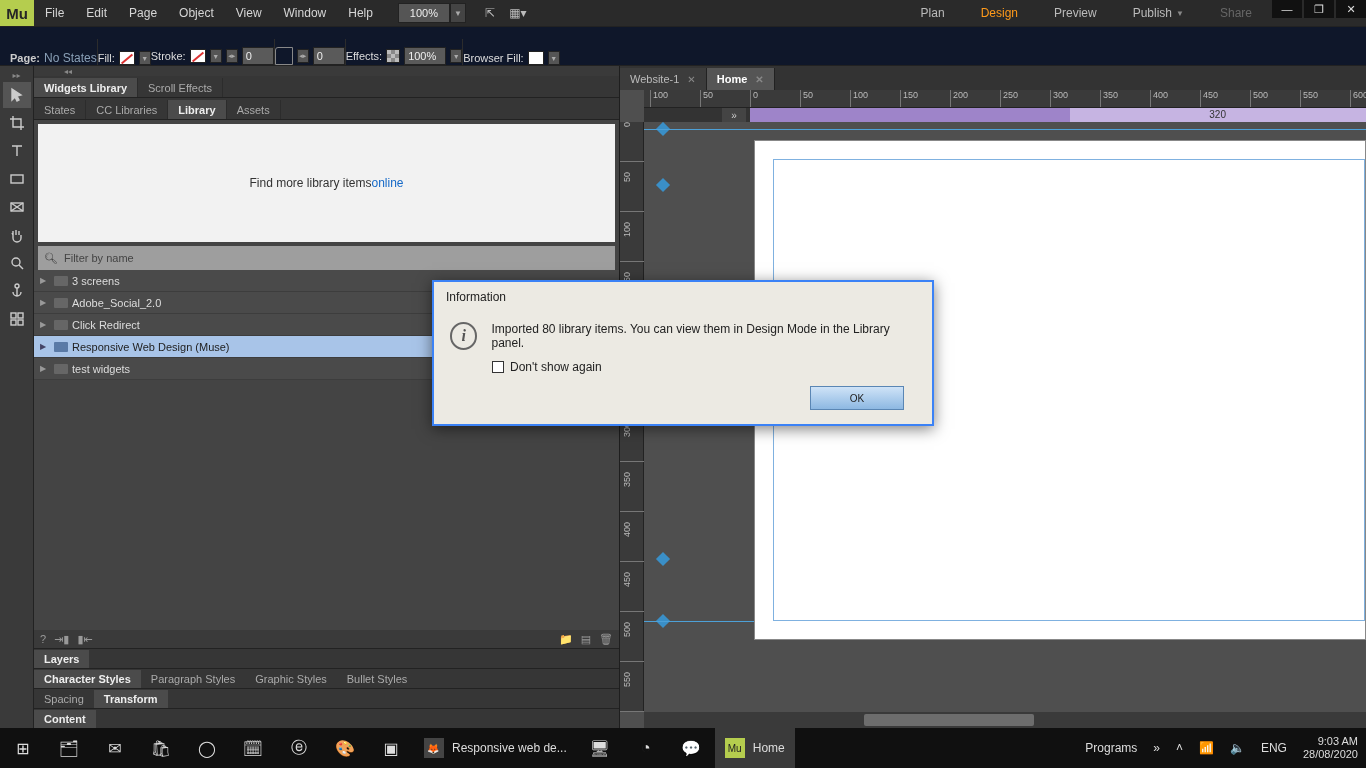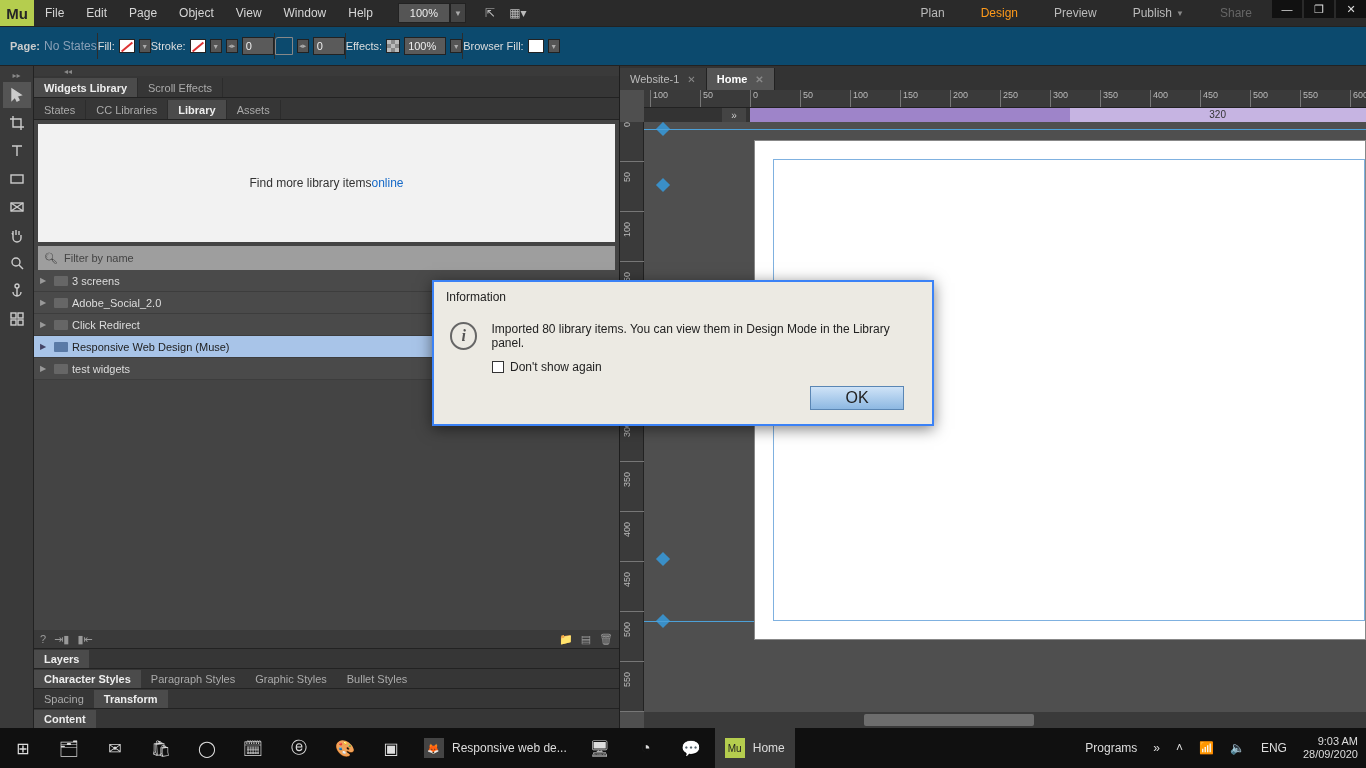--- a/index.html
+++ b/index.html
@@ -17,21 +17,21 @@
 .menubar-icons span { width: 20px; height: 18px; display: flex; align-items: center; justify-content: center; color: #bbb; font-size: 12px; }
 .menubar-right { margin-left: auto; display: flex; align-items: stretch; }
 .mode-tab { padding: 0 18px; display: flex; align-items: center; color: #bbb; }
 .mode-tab.active { color: #ff9a1a; }
 .mode-tab.disabled { color: #666; }
 .pub-dd { font-size: 8px; margin-left: 4px; color: #888; }
 .win-controls { display: flex; align-items: flex-start; }
 .win-btn { width: 30px; height: 18px; background: #111; color: #ddd; display: flex; align-items: center; justify-content: center; margin-left: 2px; font-size: 11px; }
 
 
-.controlbar { height: 40px; background: #0c4a6e; border-top: 1px solid #222; border-bottom: 1px solid #222; display: flex; align-items: center; padding: 0 10px; }
+.controlbar { height: 40px; background: #0f172a; border-top: 1px solid #222; border-bottom: 1px solid #222; display: flex; align-items: flex-end; padding: 0 10px; }
 .ctrl-grp { display: flex; align-items: center; gap: 4px; }
 .ctrl-lbl { font-weight: bold; color: #ccc; font-size: 11px; }
 .ctrl-lbl2 { color: #ddd; font-size: 11px; }
 .swatch { width: 16px; height: 14px; border: 1px solid #222; background: #fff; position: relative; }
 .swatch.none::after { content: ""; position: absolute; left: 0; right: 0; top: 50%; border-top: 2px solid #d33; transform: rotate(-40deg); }
 .mini-dd { width: 12px; height: 14px; background: #555; border: 1px solid #222; display: flex; align-items: center; justify-content: center; font-size: 7px; color: #aaa; }
 .num-input { width: 32px; height: 18px; background: #5a5a5a; border: 1px solid #222; color: #eee; font-size: 11px; padding-left: 3px; }
 .fx-swatch { width: 14px; height: 14px; background: repeating-conic-gradient(#888 0% 25%, #bbb 0% 50%) 0 0/8px 8px; border: 1px solid #222; }
 .sep { width: 1px; height: 26px; background: #2c2c2c; }
 .corner-icon { width: 18px; height: 18px; border: 1px solid #888; border-radius: 3px 0 0 0; display: flex; align-items: center; justify-content: center; font-size: 9px; color: #aaa; }
@@ -105,21 +105,21 @@
 .hscroll .thumb { position: absolute; left: 220px; width: 170px; top: 2px; bottom: 2px; background: #6d6d6d; border-radius: 2px; }
 
 
 .modal { position: absolute; left: 432px; top: 280px; width: 502px; background: #eceae3; border: 2px solid #3b82f6; box-shadow: 0 3px 14px rgba(0,0,0,.5); color: #222; }
 .modal-title { padding: 8px 12px 4px; font-size: 12px; }
 .modal-body { display: flex; padding: 14px 16px 6px; gap: 14px; font-size: 12px; }
 .info-ic { width: 28px; height: 28px; border: 2px solid #666; border-radius: 50%; display: flex; align-items: center; justify-content: center; font-style: italic; font-weight: bold; color: #555; font-family: Georgia, serif; font-size: 16px; }
 .modal-check { display: flex; align-items: center; gap: 6px; padding: 4px 16px 6px 58px; font-size: 12px; }
 .modal-check .cb { width: 12px; height: 12px; border: 1.5px solid #333; background: #fff; }
 .modal-actions { display: flex; justify-content: flex-end; padding: 6px 28px 14px; }
-.ok-btn { width: 94px; height: 24px; background: linear-gradient(#cfe3f7, #8db8e2); border: 1px solid #5a86b4; color: #222; font-size: 16px; }
+.ok-btn { width: 94px; height: 24px; background: linear-gradient(#cfe3f7, #8db8e2); border: 1px solid #5a86b4; color: #222; font-size: 10px; }
 
 
 .taskbar { position: absolute; left: 0; right: 0; bottom: 0; height: 40px; background: #101010; display: flex; align-items: center; color: #ddd; }
 .tb-ic { width: 46px; height: 40px; display: flex; align-items: center; justify-content: center; font-size: 16px; }
 .tb-app { height: 40px; display: flex; align-items: center; padding: 0 10px; gap: 8px; }
 .tb-app.active { background: #3a3a3a; }
 .tb-app .ico { width: 20px; height: 20px; display: flex; align-items: center; justify-content: center; background: #444; font-size: 10px; }
 .tb-right { margin-left: auto; display: flex; align-items: center; gap: 16px; padding-right: 8px; }
 .clock { text-align: right; font-size: 11px; line-height: 13px; }
 </style>
@@ -449,16 +449,16 @@
     </div>
   <div class="tb-right">
     <span>Programs</span>
     <span>»</span>
     <span>˄</span>
     <span>📶</span>
     <span>🔈</span>
     <span>ENG</span>
     <div class="clock">
       <div>9:03 AM</div>
-      <div>28/09/2020</div>
+      <div>28/08/2020</div>
     </div>
   </div>
 </div>
 
 </body></html>

